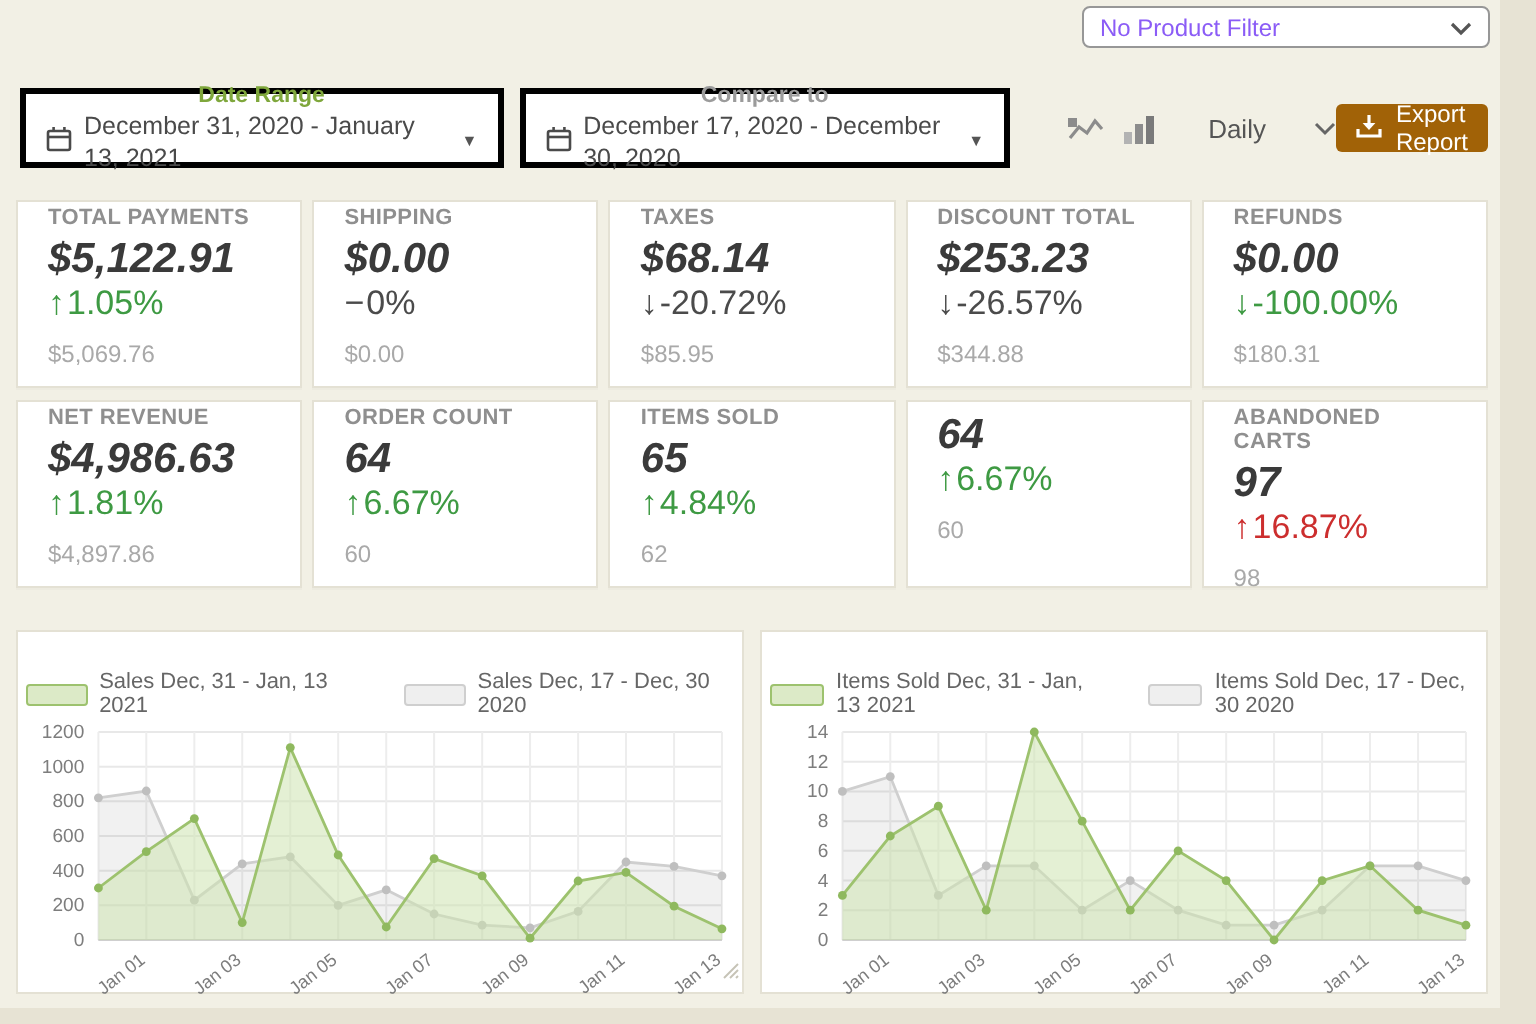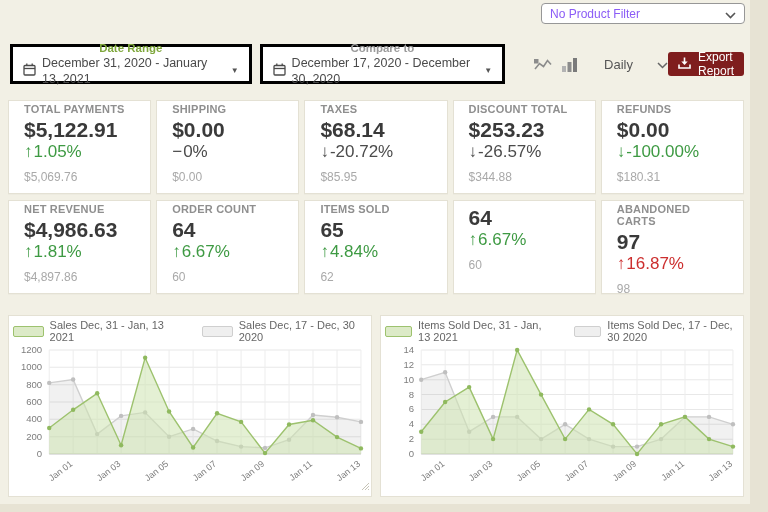--- a/index.html
+++ b/index.html
@@ -36,51 +36,51 @@
   .db-title.gray { color:#9b9b9b; }
   .db-value { font-size:12.5px; color:#4a4a4a; display:flex; align-items:center; gap:6px; line-height:16px; }
   .caret-down { font-size:8px; color:#555; }
 
   .toolbar { flex:1; display:flex; align-items:center; padding-left:28px; }
   .chart-type-icons { display:flex; gap:9px; align-items:flex-end; }
   .icon-btn { cursor:pointer; display:flex; align-items:flex-end; }
   .interval { margin-left:26px; display:flex; align-items:center; gap:24px; cursor:pointer; }
   .interval-label { font-size:13px; color:#555; }
   .export-btn {
-    margin-left:auto; background:#7f1d1d; color:#fff; border-radius:3px;
+    margin-left:auto; background:#a16207; color:#fff; border-radius:3px;
     height:24px; padding:0 10px; display:flex; align-items:center; gap:7px;
     font-size:12px; cursor:pointer;
   }
 
   
   .kpi-grid {
     position:absolute; top:100px; left:8px; right:6px;
     display:grid; grid-template-columns:repeat(5,1fr);
     grid-auto-rows:94px; gap:6px 5px;
   }
   .card {
     background:#fff; border:1px solid #e4e1d4; padding:2px 15px 9px;
     box-shadow:0 1px 0 rgba(0,0,0,0.02);
   }
   .kpi-label { font-size:11px; font-weight:bold; color:#8f8f8f; letter-spacing:.2px; }
-  .kpi-value { font-size:21px; font-weight:bold; color:#3a3a3a; margin-top:4px; line-height:22px; }
+  .kpi-value { font-size:21px; font-weight:bold; color:#3a3a3a; margin-top:4px; line-height:22px;font-style:italic; }
   .kpi-delta { font-size:17px; line-height:19px; margin-top:1px; }
   .kpi-delta[data-trend="positive"] { color:#3e9a43; }
   .kpi-delta[data-trend="negative"] { color:#cc2e2e; }
   .kpi-delta[data-trend="neutral"]  { color:#4b4b4b; }
   .kpi-delta .arrow { margin-right:1px; }
   .kpi-prev { font-size:12px; color:#a9a9a9; margin-top:9px; }
 
   
   .charts { position:absolute; top:315px; left:8px; right:6px; display:flex; gap:8px; }
   .panel {
     flex:1; height:182px; background:#fff; border:1px solid #e4e1d4;
     padding:6px 4px 2px 4px; position:relative;
   }
-  .legend { display:flex; justify-content:center; gap:26px; height:18px; align-items:center; }
+  .legend { display:flex; justify-content:center; gap:26px; height:18px; align-items:center;margin-top:16px; }
   .legend-item { display:flex; align-items:center; gap:6px; cursor:pointer; }
   .legend-swatch { width:34px; height:11px; border:1px solid; border-radius:2px; }
   .legend-label { font-size:11px; color:#666; }
   .plot { margin-top:2px; }
   .grip { position:absolute; right:1px; bottom:1px; }
 </style>
 </head>
 <body>
 
 <div class="page">

